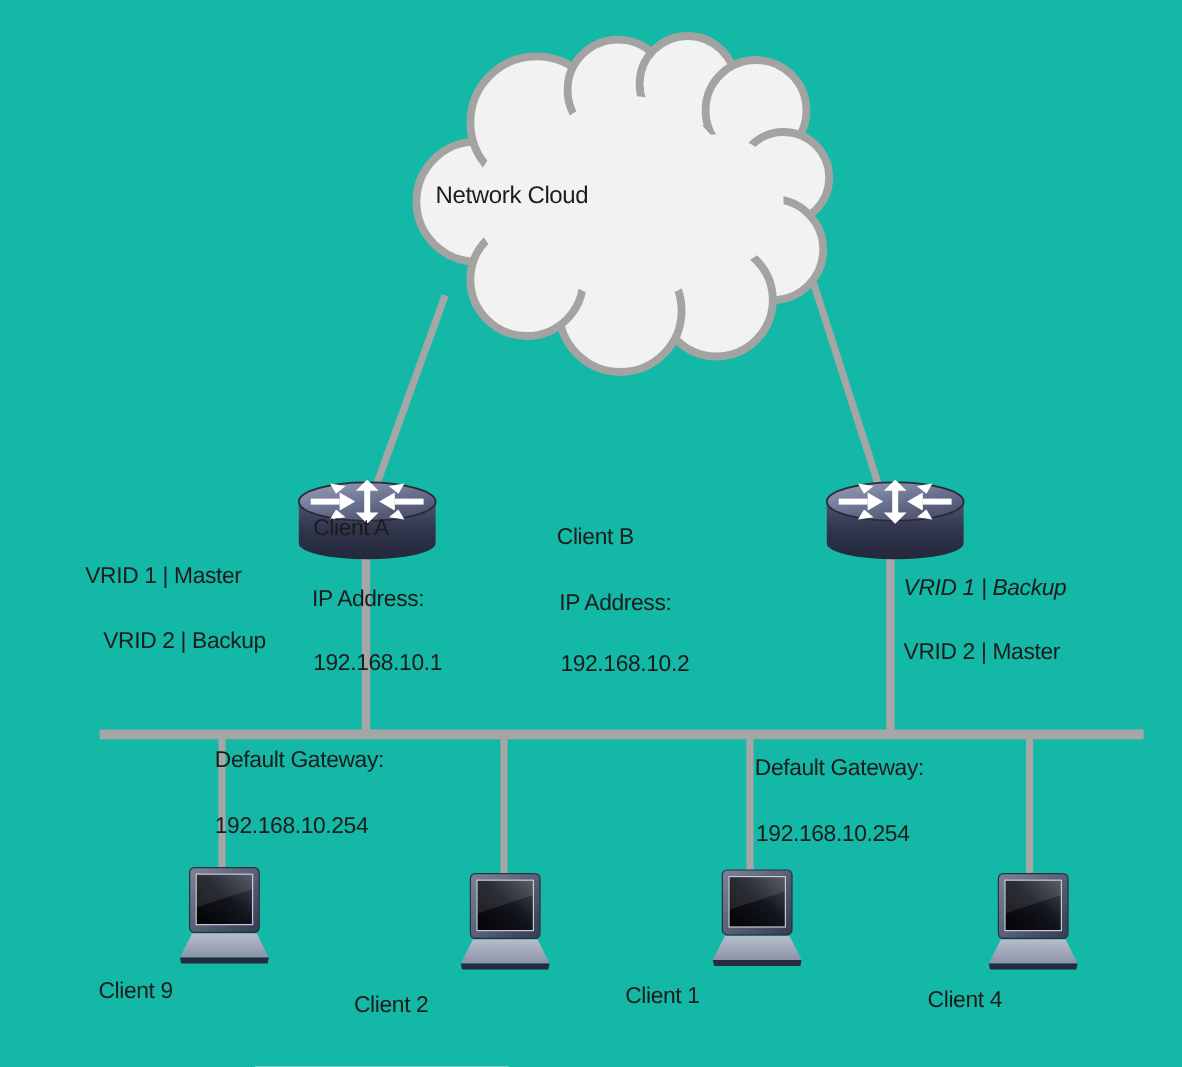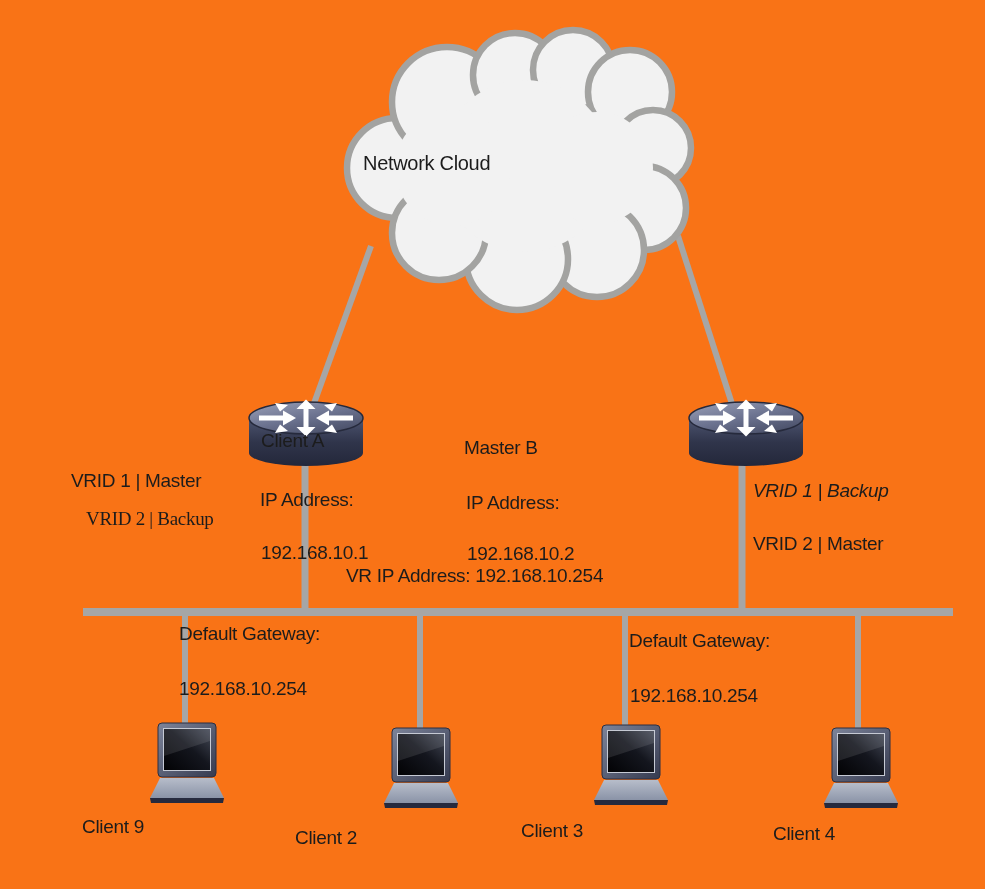--- a/index.html
+++ b/index.html
@@ -1,30 +1,30 @@
 <!DOCTYPE html>
 <html><head>
 <meta charset="utf-8">
 <style>
   html,body{margin:0;padding:0;background:#ffffff;}
   #page{
-    position:relative;width:985px;height:889px;background:#f97316;overflow:hidden;
+    position:relative;width:985px;height:889px;background:#14b8a6;overflow:hidden;
     font-family:"Liberation Sans",sans-serif;color:#1c1c1c;
   }
   svg{display:block;}
   .layer{position:absolute;left:0;top:0;}
   .icon{position:absolute;}
   .lbl{position:absolute;white-space:nowrap;font-size:19px;letter-spacing:-0.3px;color:#1c1c1c;}
 
   
   .lbl-cloud        {left:363px;top:152px;font-size:20px;}
   .lbl-router-a     {left:261px;top:430px;z-index:5;}
   .lbl-router-b     {left:464px;top:437px;}
   .lbl-vrid-a1      {left:71px; top:470px;}
-  .lbl-vrid-a2      {left:86px; top:508px;font-family:Liberation Serif, serif;}
+  .lbl-vrid-a2      {left:86px; top:524px;}
   .lbl-vrid-b1      {left:753px;top:480px;font-style:italic;}
   .lbl-vrid-b2      {left:753px;top:533px;}
   .lbl-ip-a-label   {left:260px;top:489px;}
   .lbl-ip-a         {left:261px;top:542px;}
   .lbl-ip-b-label   {left:466px;top:492px;}
   .lbl-ip-b         {left:467px;top:543px;}
   .lbl-vrip         {left:346px;top:565px;}
   .lbl-gw-left      {left:179px;top:623px;}
   .lbl-gw-left-ip   {left:179px;top:678px;}
   .lbl-gw-right     {left:629px;top:630px;}
@@ -180,32 +180,31 @@
       <rect x="11" y="1" width="58" height="54" rx="4" fill="url(#gLid)" stroke="#2b2f42" stroke-width="1"></rect>
       <rect x="16.5" y="6.5" width="47" height="42" fill="url(#gScreen)" stroke="#c6cad4" stroke-width="1"></rect>
       <polygon points="17,7 63,7 63,19 17,34" fill="#ffffff" opacity="0.10"></polygon>
       <polygon points="3,76 13,56 67,56 77,76" fill="url(#gBase)"></polygon>
       <polygon points="3,76 77,76 76,81 4,81" fill="#262a3e"></polygon>
     </g>
   </svg>
 
   <div class="lbl lbl-cloud">Network Cloud</div>
   <div class="lbl lbl-router-a">Client A</div>
-  <div class="lbl lbl-router-b">Master B</div>
+  <div class="lbl lbl-router-b">Client B</div>
   <div class="lbl lbl-vrid-a1">VRID 1 | Master</div>
   <div class="lbl lbl-vrid-a2">VRID 2 | Backup</div>
   <div class="lbl lbl-vrid-b1">VRID 1 | Backup</div>
   <div class="lbl lbl-vrid-b2">VRID 2 | Master</div>
   <div class="lbl lbl-ip-a-label">IP Address:</div>
   <div class="lbl lbl-ip-a">192.168.10.1</div>
   <div class="lbl lbl-ip-b-label">IP Address:</div>
   <div class="lbl lbl-ip-b">192.168.10.2</div>
-  <div class="lbl lbl-vrip">VR IP Address: 192.168.10.254</div>
   <div class="lbl lbl-gw-left">Default Gateway:</div>
   <div class="lbl lbl-gw-left-ip">192.168.10.254</div>
   <div class="lbl lbl-gw-right">Default Gateway:</div>
   <div class="lbl lbl-gw-right-ip">192.168.10.254</div>
   <div class="lbl lbl-client-1">Client 9</div>
   <div class="lbl lbl-client-2">Client 2</div>
-  <div class="lbl lbl-client-3">Client 3</div>
+  <div class="lbl lbl-client-3">Client 1</div>
   <div class="lbl lbl-client-4">Client 4</div>
 
 </div>
 
 </body></html>

